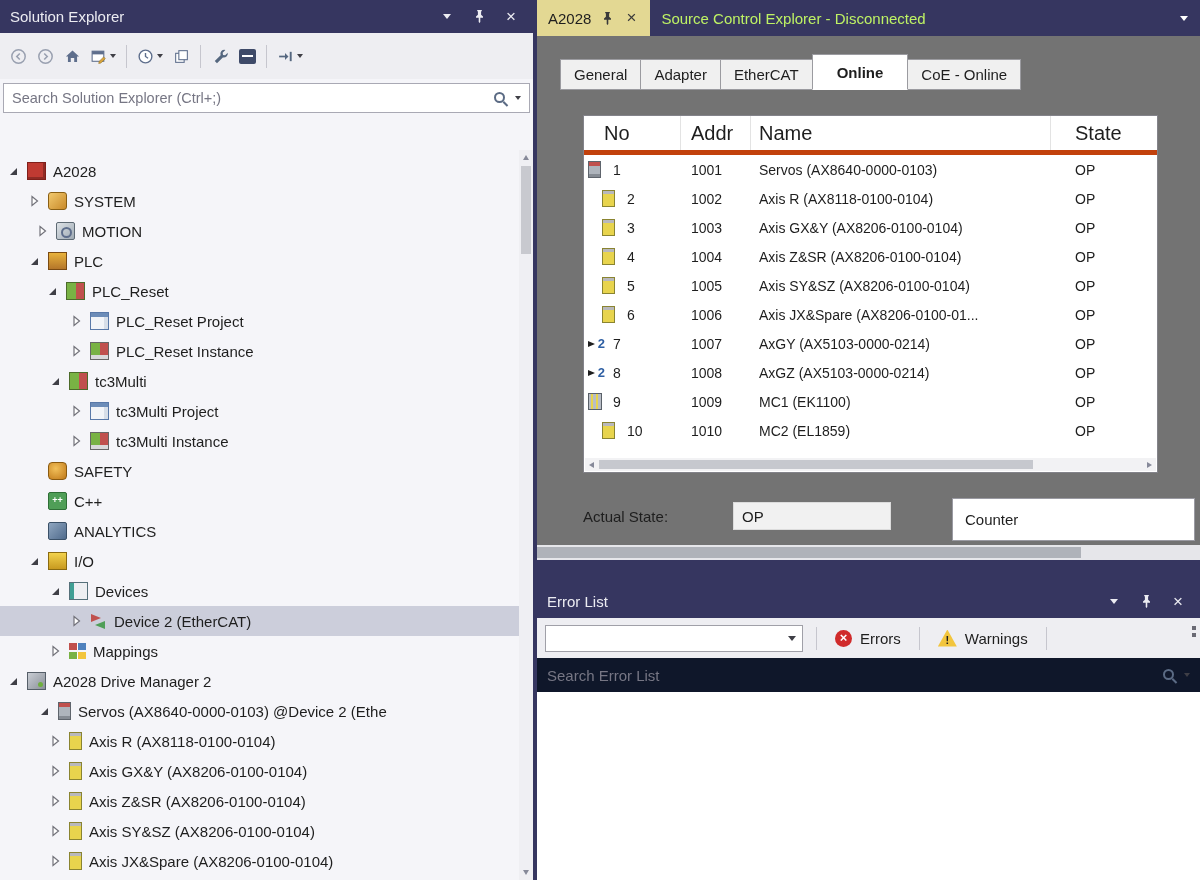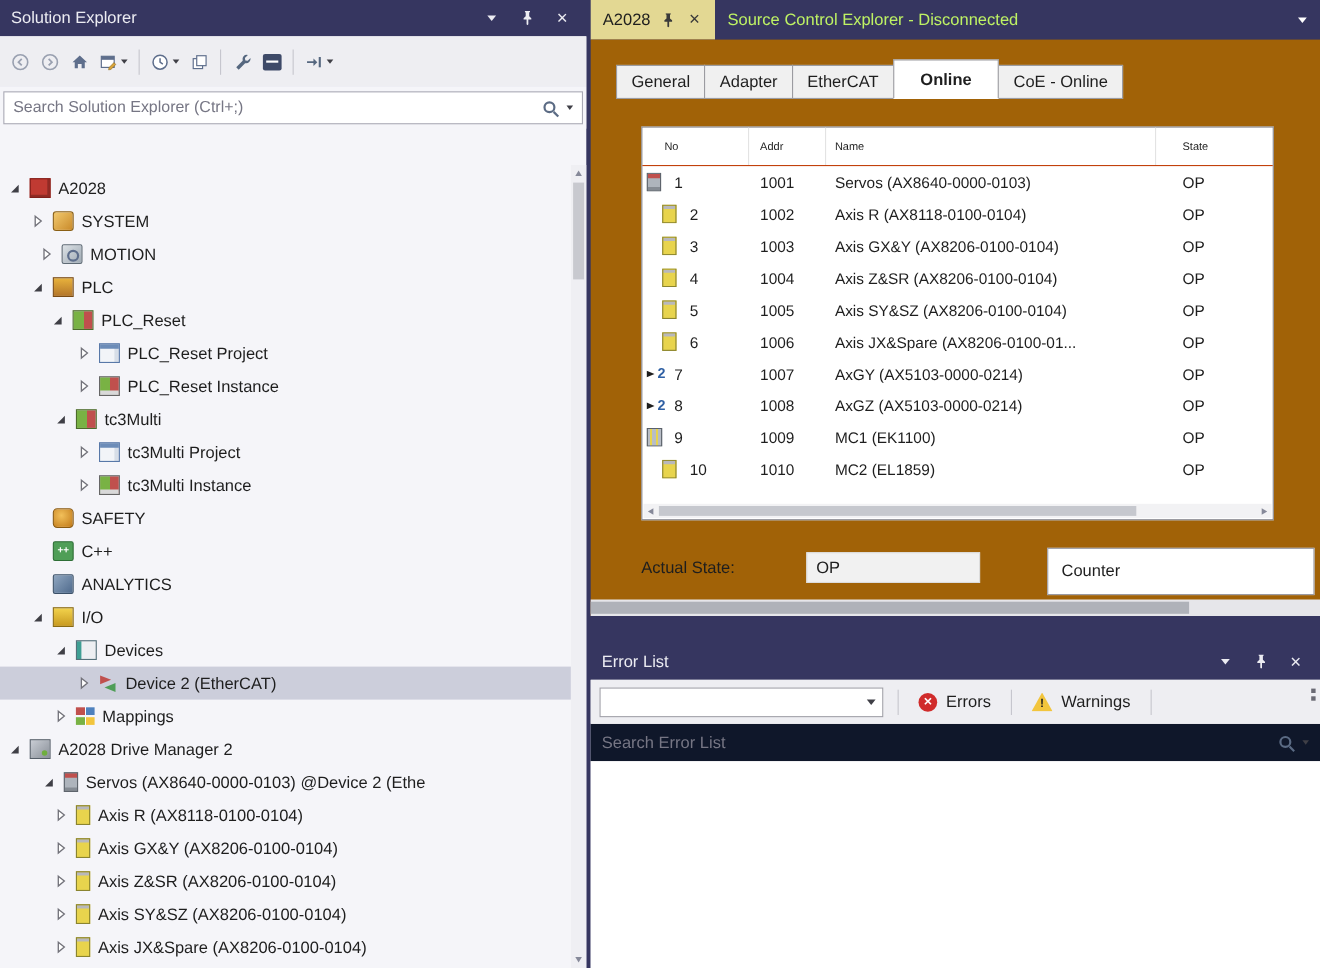--- a/index.html
+++ b/index.html
@@ -73,26 +73,26 @@
   .ic-ax5000::before{content:"";position:absolute;left:0;top:5px;border-top:3.5px solid transparent;border-bottom:3.5px solid transparent;border-left:7px solid #1E1E1E;}
   .ic-ax5000::after{content:"2";position:absolute;right:1px;top:0;color:#2E5FA3;font:bold 13px/15px "Liberation Sans",sans-serif;}
 
   
   .doc{position:absolute;left:537px;top:0;width:663px;height:560px;}
   .tabbar{height:36px;display:flex;align-items:stretch;}
   .doc-tab{display:flex;align-items:center;gap:8px;padding:0 11px;font-size:15px;color:#bef264;white-space:nowrap;}
   .doc-tab.active{background:#E3D893;color:#1E1E1E;}
   .doc-tab.active .cap-btn{color:#3A3A3A;}
   .tab-overflow{margin-left:auto;display:flex;align-items:center;margin-right:12px;color:#FFF;}
-  .doc-body{position:absolute;top:36px;left:0;right:0;bottom:0;background:#a16207;}
+  .doc-body{position:absolute;top:36px;left:0;right:0;bottom:0;background:#737373;}
   .page-tabs{position:absolute;left:24px;top:18px;display:flex;align-items:flex-end;font-size:15px;}
   .page-tab{background:#F0F0F0;border:1px solid #9B9BA0;margin-left:-1px;padding:6px 13px;position:relative;white-space:nowrap;}
   .page-tab.active{background:#FFF;z-index:2;padding:9px 24px 8px;font-weight:bold;border-bottom-color:#FFF;}
   .grid{position:absolute;left:46px;top:79px;width:573px;height:356px;background:#FFF;border:1px solid #83838A;}
-  .grid-header{display:flex;height:34px;align-items:center;font-size:10px;border-bottom:1px solid #c2410c;}
+  .grid-header{display:flex;height:34px;align-items:center;font-size:20px;border-bottom:5px solid #c2410c;}
   .gc{height:100%;display:flex;align-items:center;border-right:1px solid #E3E3E3;box-sizing:border-box;}
   .gc-no{width:97px;padding-left:20px;}
   .gc-addr{width:70px;padding-left:10px;}
   .gc-name{width:300px;padding-left:8px;}
   .gc-state{flex:1;padding-left:24px;border-right:none;}
   .grid-row{display:flex;height:29px;align-items:center;font-size:14px;}
   .cell{box-sizing:border-box;white-space:nowrap;overflow:hidden;}
   .c-no{width:97px;display:flex;align-items:center;}
   .row-ic-box{width:19px;display:flex;}
   .num{margin-left:6px;}

